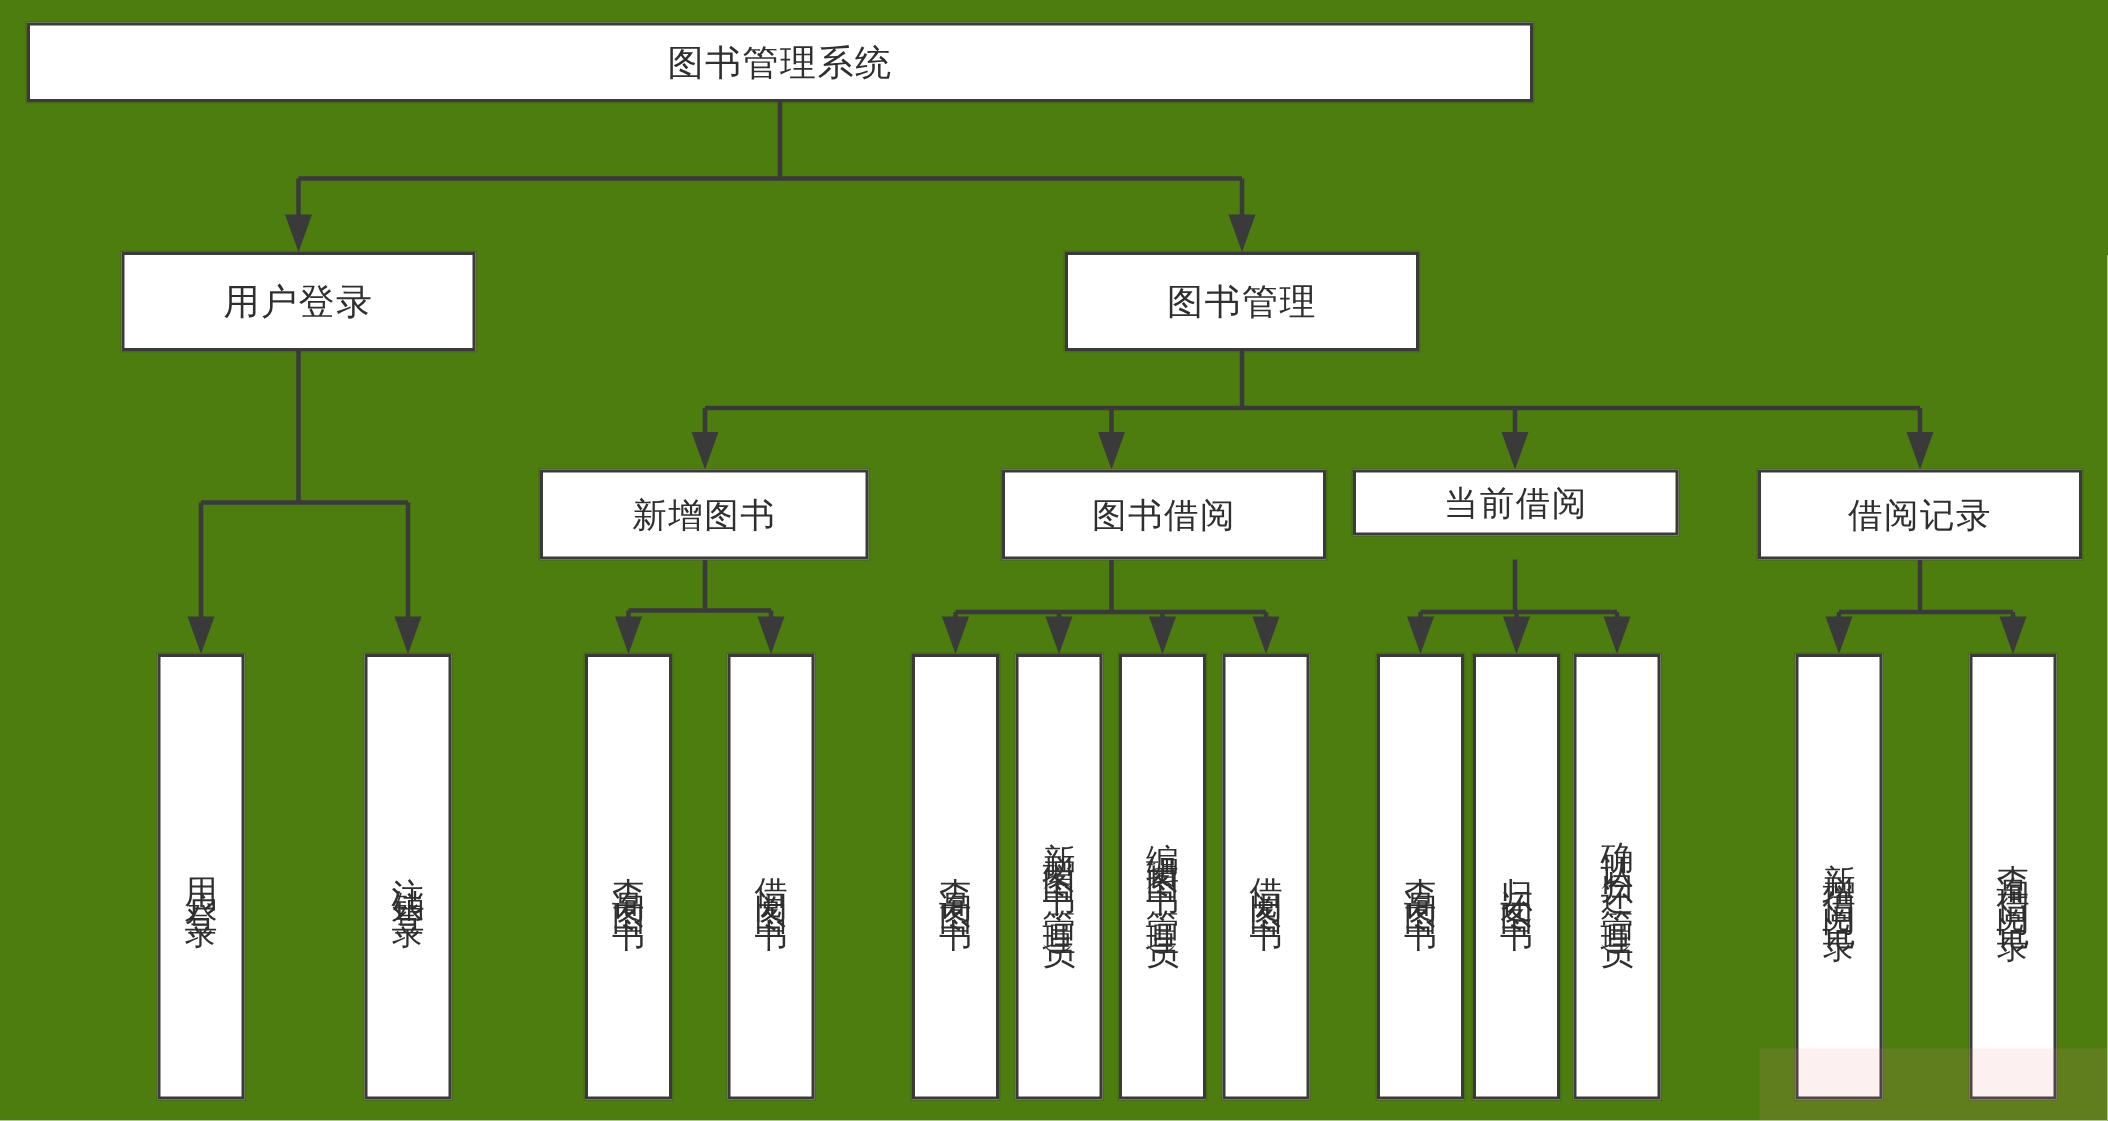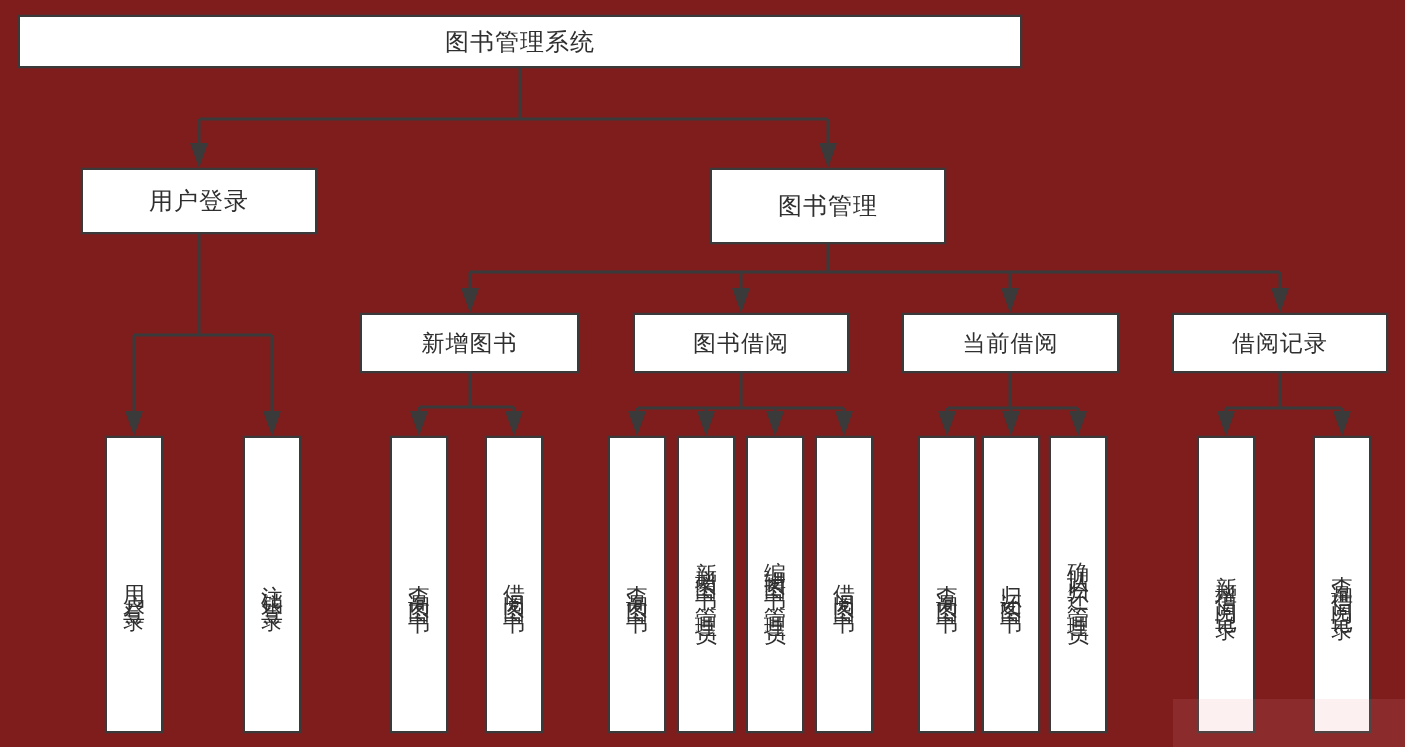--- a/index.html
+++ b/index.html
@@ -1,20 +1,20 @@
 <!DOCTYPE html>
 <html><head>
 <meta charset="utf-8">
 <style>
   html, body { margin: 0; padding: 0; background: #ffffff; }
   .canvas {
     position: relative;
     width: 1405px;
     height: 747px;
-    background: #7f1d1d;
+    background: #4d7c0f;
     overflow: hidden;
     font-family: "Liberation Sans", "DejaVu Sans", sans-serif;
   }
   svg.connectors {
     position: absolute;
     left: 0; top: 0;
     z-index: 1;
   }
   svg.connectors path {
     stroke: #3a3a3a;
@@ -115,31 +115,31 @@
     </g>
   </svg>
 
   <div class="box box-h" style="left:18px;top:15px;width:1004px;height:53px">
     <span>图书管理系统</span>
   </div>
 
   <div class="box box-h" style="left:81px;top:168px;width:236px;height:66px">
     <span>用户登录</span>
   </div>
-  <div class="box box-h" style="left:710px;top:168px;width:236px;height:76px">
+  <div class="box box-h" style="left:710px;top:168px;width:236px;height:66px">
     <span>图书管理</span>
   </div>
 
   <div class="box box-h box-l3" style="left:360px;top:313px;width:219px;height:60px">
     <span>新增图书</span>
   </div>
-  <div class="box box-h box-l3" style="left:633px;top:313px;width:216px;height:60px">
+  <div class="box box-h box-l3" style="left:668px;top:313px;width:216px;height:60px">
     <span>图书借阅</span>
   </div>
-  <div class="box box-h box-l3" style="left:902px;top:313px;width:217px;height:60px">
+  <div class="box box-h box-l3" style="left:902px;top:313px;width:217px;height:44px">
     <span>当前借阅</span>
   </div>
   <div class="box box-h box-l3" style="left:1172px;top:313px;width:216px;height:60px">
     <span>借阅记录</span>
   </div>
 
   <div class="box box-v" style="left:105px;top:436px;width:58px;height:297px">
     <span>用户登录</span>
   </div>
   <div class="box box-v" style="left:243px;top:436px;width:58px;height:297px">

